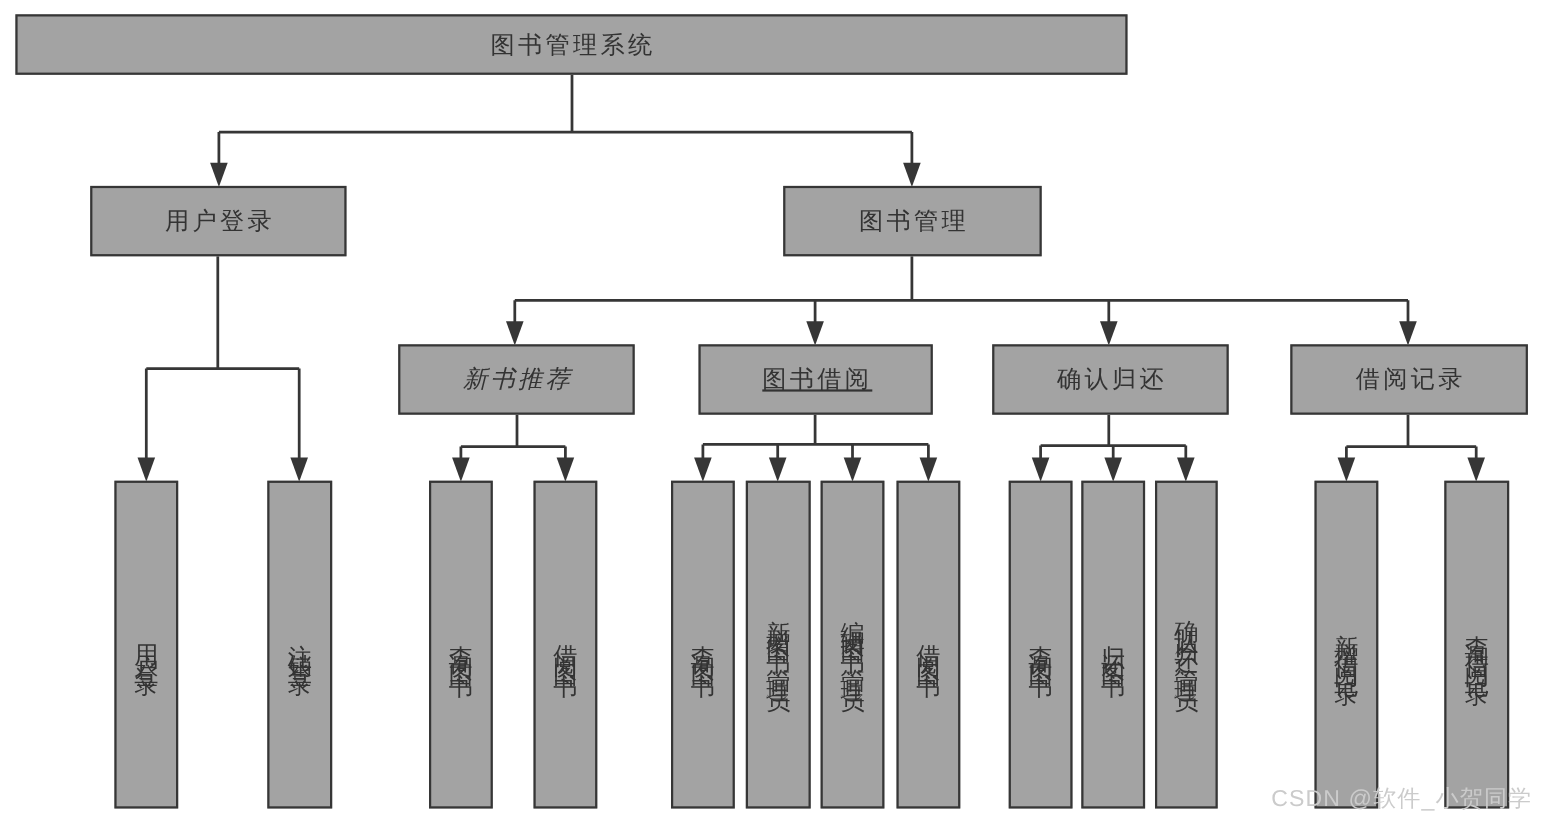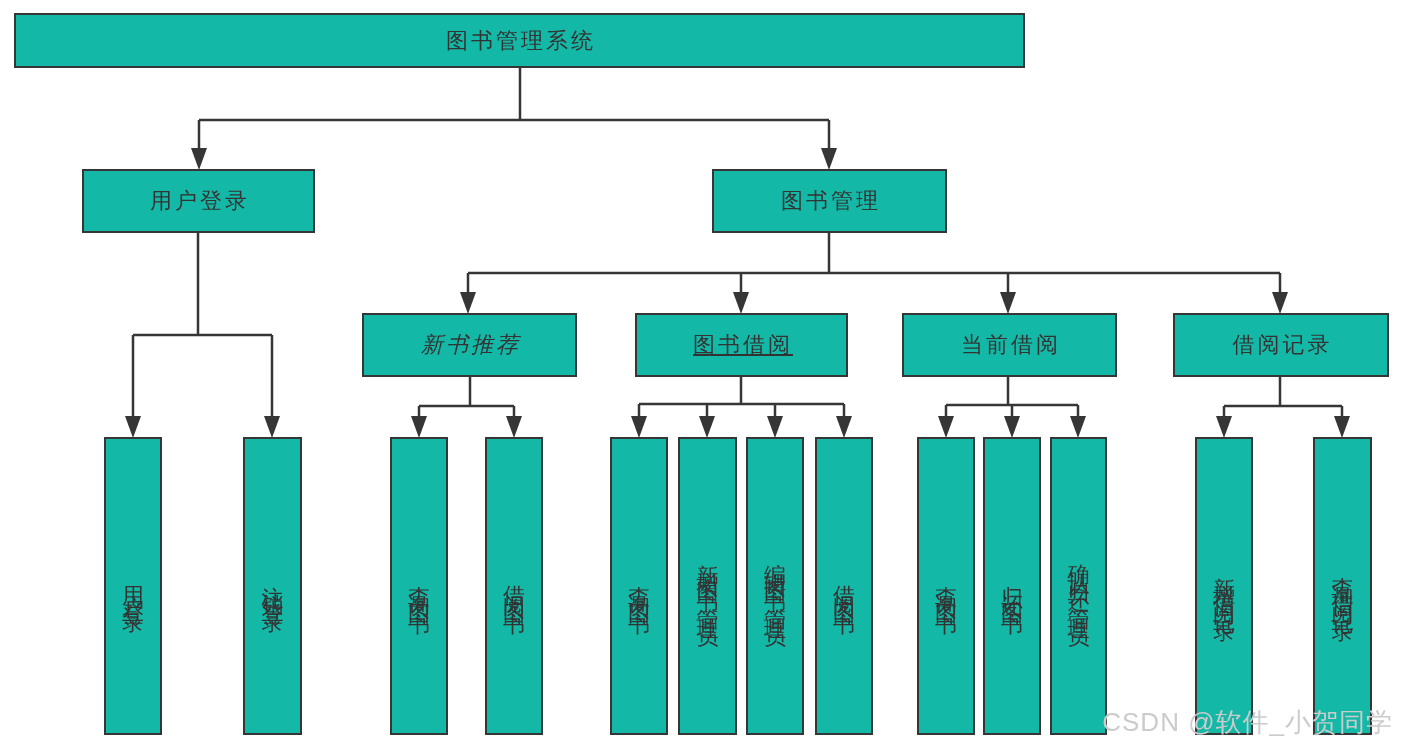--- a/index.html
+++ b/index.html
@@ -8,40 +8,40 @@
     width:1405px;height:747px;
     background:#ffffff;
     font-family:"Liberation Sans", sans-serif;
     overflow:hidden;
   }
   svg.connectors{position:absolute;left:0;top:0;width:1405px;height:747px;}
   .node{
     position:absolute;
     box-sizing:border-box;
     border:2px solid #363636;
-    background:#14b8a6;
+    background:#a3a3a3;
     color:#333333;
     display:flex;
     align-items:center;
     justify-content:center;
     font-size:22px;
   }
   .node.h{letter-spacing:3px;text-indent:3px;white-space:nowrap;}
   .node.v{
     writing-mode:vertical-rl;
     text-orientation:mixed;
     letter-spacing:9px;
     line-height:1;
   }
   .watermark{
     position:absolute;
     right:12px;
     bottom:7px;
     color:#cbcbcb;
-    font-size:26px;
+    font-size:21px;
     letter-spacing:1px;
     white-space:nowrap;
   }
 </style>
 </head>
 <body>
 
 <div class="canvas">
 
   <svg class="connectors" viewBox="0 0 1405 747" xmlns="http://www.w3.org/2000/svg">
@@ -77,21 +77,21 @@
     </g>
   </svg>
 
   <div class="node h" style="left:14px;top:13px;width:1011px;height:55px;">图书管理系统</div>
 
   <div class="node h" style="left:82px;top:169px;width:233px;height:64px;">用户登录</div>
   <div class="node h" style="left:712px;top:169px;width:235px;height:64px;">图书管理</div>
 
   <div class="node h" style="left:362px;top:313px;width:215px;height:64px;font-style:italic;">新书推荐</div>
   <div class="node h" style="left:635px;top:313px;width:213px;height:64px;text-decoration:underline;">图书借阅</div>
-  <div class="node h" style="left:902px;top:313px;width:215px;height:64px;">当前借阅</div>
+  <div class="node h" style="left:902px;top:313px;width:215px;height:64px;">确认归还</div>
   <div class="node h" style="left:1173px;top:313px;width:216px;height:64px;">借阅记录</div>
 
   <div class="node v" style="left:104px;top:437px;width:58px;height:298px;">用户登录</div>
   <div class="node v" style="left:243px;top:437px;width:59px;height:298px;">注销登录</div>
 
   <div class="node v" style="left:390px;top:437px;width:58px;height:298px;">查询图书</div>
   <div class="node v" style="left:485px;top:437px;width:58px;height:298px;">借阅图书</div>
 
   <div class="node v" style="left:610px;top:437px;width:58px;height:298px;">查询图书</div>
   <div class="node v" style="left:678px;top:437px;width:59px;height:298px;">新增图书（管理员）</div>

